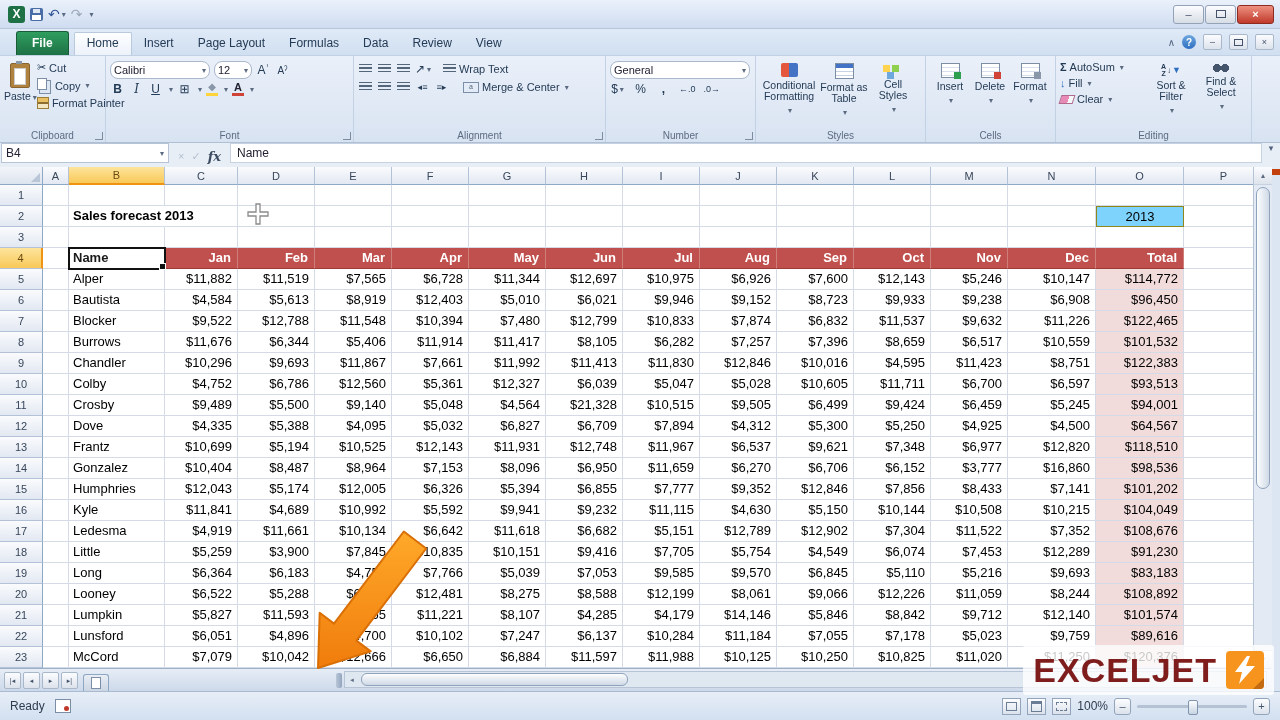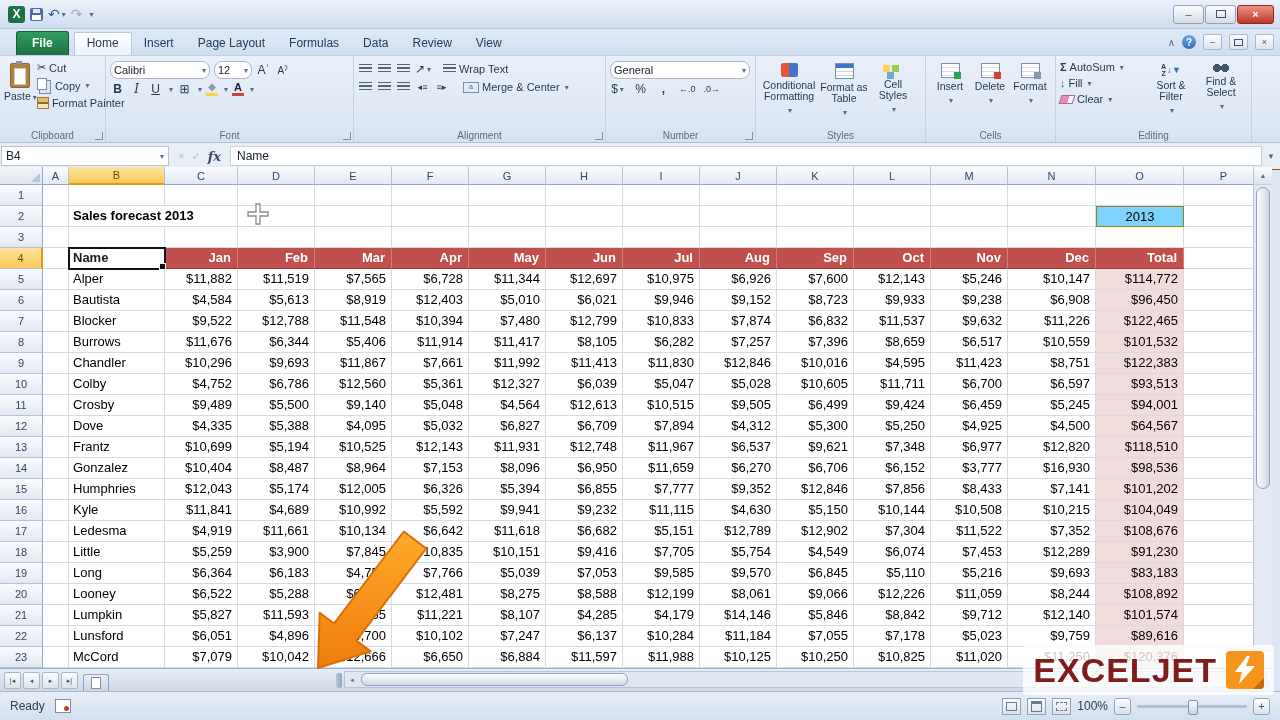--- a/index.html
+++ b/index.html
@@ -79,21 +79,21 @@
   .ic-sort{display:flex;align-items:center;gap:1px}
   .ic-sort .az{display:flex;flex-direction:column;font-size:7px;line-height:7px;font-weight:bold;color:#243b55}
   .ic-funnel{color:#2e6fc0;font-size:9px}
   .ic-bino{display:inline-block;width:16px;height:10px;background:
      radial-gradient(circle 4px at 4px 5px,#44546a 98%,transparent),
      radial-gradient(circle 4px at 12px 5px,#44546a 98%,transparent)}
   .ic-merge{display:inline-block;width:14px;height:9px;border:1px solid #7b8ea6;font-size:7px;line-height:8px;text-align:center;color:#54677a}
   .frow,.arow{display:flex;align-items:center;gap:4px;margin:2px 0}
 
   
-  .fbar{height:26px;background:#e8eef6;border-bottom:1px solid #c2410c;display:flex;align-items:center;position:relative}
+  .fbar{height:26px;background:#e8eef6;border-bottom:6px solid #c2410c;display:flex;position:relative}
   .namebox{width:158px;background:#fff;border:1px solid #b6c4d6;height:18px;margin-left:1px;
            display:flex;align-items:center;padding:0 4px;font-size:12px}
   .fxzone{display:flex;align-items:center;gap:7px;padding:0 9px;color:#b3bfce;font-size:11px}
   .fx{font-style:italic;font-family:"DejaVu Serif",serif;color:#3c4b60;font-size:13px;font-weight:bold}
   .fcontent{flex:1;background:#fff;border:1px solid #c6d2e2;height:18px;font-size:12px;display:flex;
             align-items:center;padding:0 6px}
   .fexpand{width:18px;text-align:center;color:#51627c;font-size:9px}
 
   
   .grid{position:absolute;left:0;top:167px;width:1253px;height:501px;display:grid;background:#fff;overflow:hidden}
@@ -618,21 +618,21 @@
     <div class="gc c-num c-total">$93,513</div>
     <div class="gc"></div>
     <div class="rh">11</div>
     <div class="gc"></div>
     <div class="gc c-name">Crosby</div>
     <div class="gc c-num">$9,489</div>
     <div class="gc c-num">$5,500</div>
     <div class="gc c-num">$9,140</div>
     <div class="gc c-num">$5,048</div>
     <div class="gc c-num">$4,564</div>
-    <div class="gc c-num">$12,613</div>
+    <div class="gc c-num">$21,328</div>
     <div class="gc c-num">$10,515</div>
     <div class="gc c-num">$9,505</div>
     <div class="gc c-num">$6,499</div>
     <div class="gc c-num">$9,424</div>
     <div class="gc c-num">$6,459</div>
     <div class="gc c-num">$5,245</div>
     <div class="gc c-num c-total">$94,001</div>
     <div class="gc"></div>
     <div class="rh">12</div>
     <div class="gc"></div>
@@ -675,21 +675,21 @@
     <div class="gc c-num">$8,487</div>
     <div class="gc c-num">$8,964</div>
     <div class="gc c-num">$7,153</div>
     <div class="gc c-num">$8,096</div>
     <div class="gc c-num">$6,950</div>
     <div class="gc c-num">$11,659</div>
     <div class="gc c-num">$6,270</div>
     <div class="gc c-num">$6,706</div>
     <div class="gc c-num">$6,152</div>
     <div class="gc c-num">$3,777</div>
-    <div class="gc c-num">$16,930</div>
+    <div class="gc c-num">$16,860</div>
     <div class="gc c-num c-total">$98,536</div>
     <div class="gc"></div>
     <div class="rh">15</div>
     <div class="gc"></div>
     <div class="gc c-name">Humphries</div>
     <div class="gc c-num">$12,043</div>
     <div class="gc c-num">$5,174</div>
     <div class="gc c-num">$12,005</div>
     <div class="gc c-num">$6,326</div>
     <div class="gc c-num">$5,394</div>

